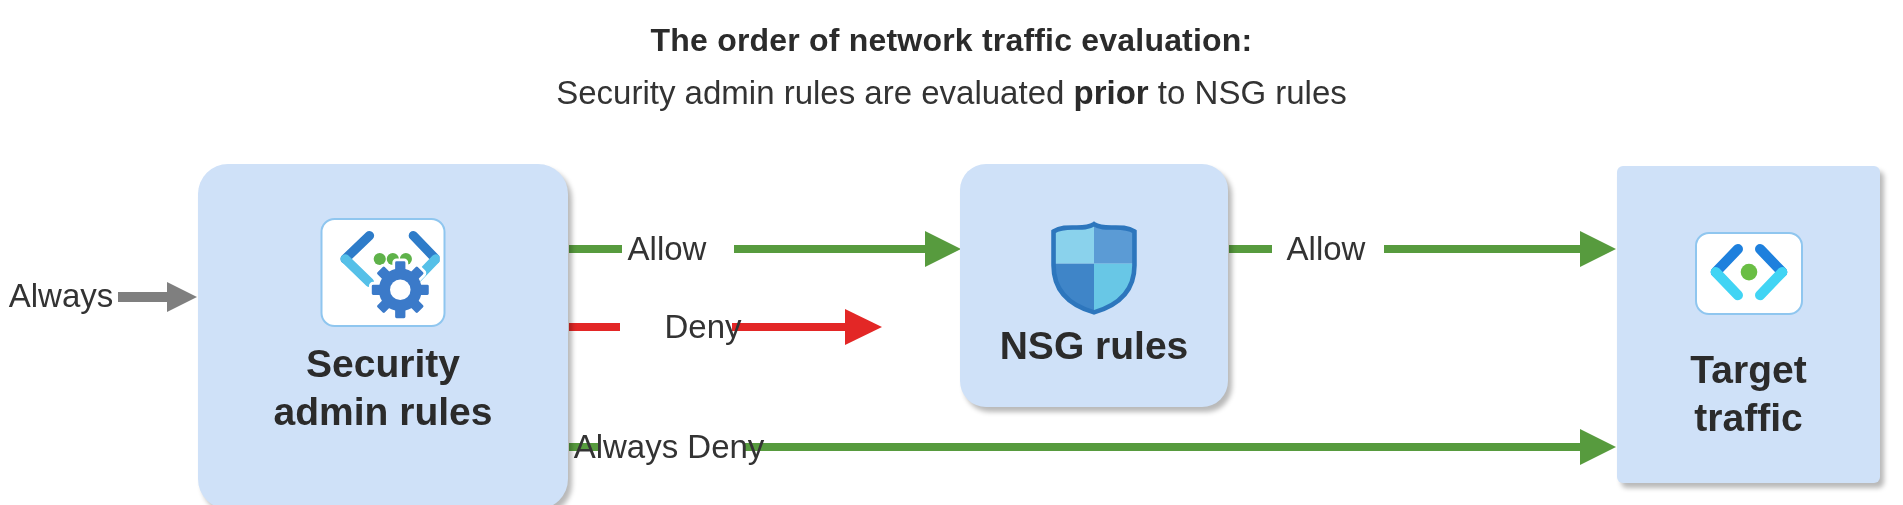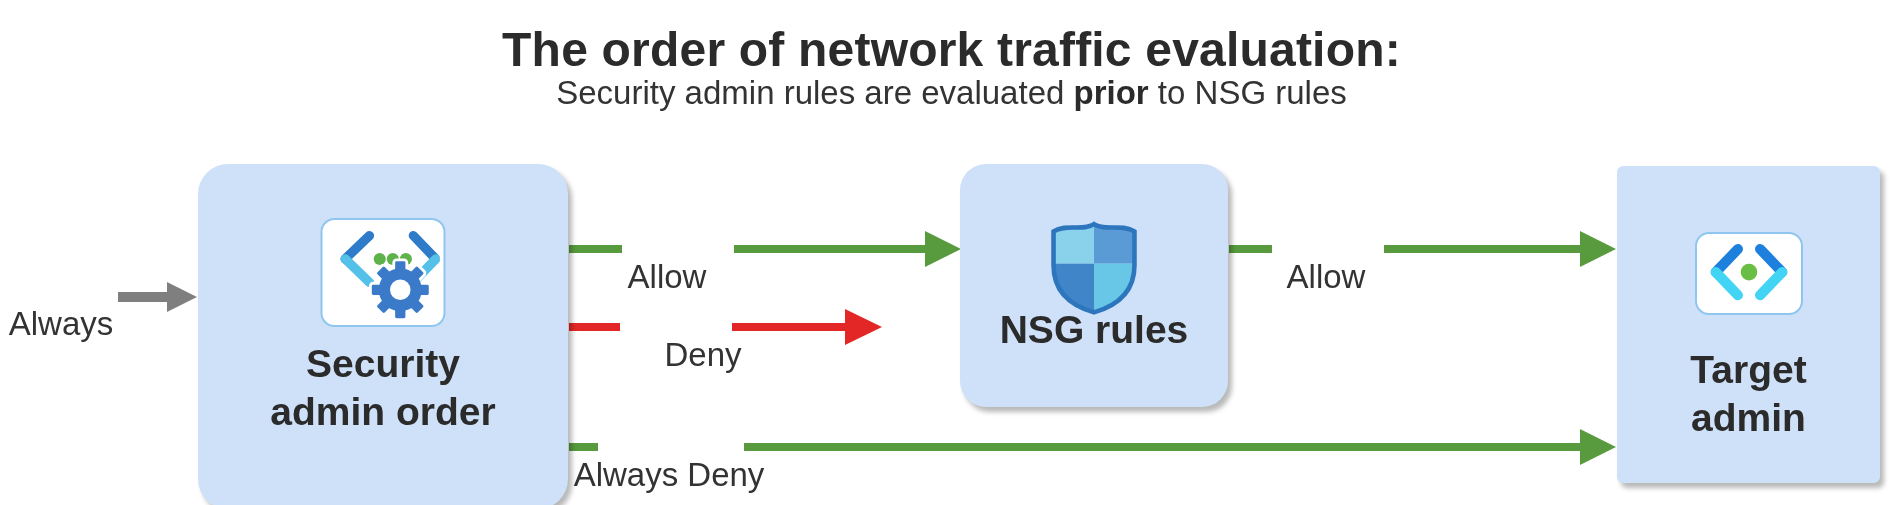--- a/index.html
+++ b/index.html
@@ -6,39 +6,39 @@
   .canvas{
     position:relative;
     width:1903px;height:505px;
     background:#fff;
     overflow:hidden;
     font-family:"Liberation Sans", sans-serif;
     color:var(--text-dark,#2b2b2b);
   }
   .title{
     position:absolute;left:0;top:22px;width:100%;
-    text-align:center;font-size:48px;font-weight:bold;
+    text-align:center;font-size:32px;font-weight:bold;
     color:var(--text-dark,#2b2b2b);letter-spacing:.2px;
   }
   .subtitle{
     position:absolute;left:0;top:74px;width:100%;
     text-align:center;font-size:33px;font-weight:normal;
     color:#333;
   }
   .subtitle b{font-weight:bold;color:#2b2b2b;}
   .arrows{position:absolute;left:0;top:0;}
   .st-green{stroke:var(--allow-green,#579b3e);stroke-width:8;}
   .f-green{fill:var(--allow-green,#579b3e);}
   .st-red{stroke:var(--deny-red,#e32726);stroke-width:8;}
   .f-red{fill:var(--deny-red,#e32726);}
   .st-gray{stroke:var(--traffic-gray,#7f7f7f);stroke-width:10;}
   .f-gray{fill:var(--traffic-gray,#7f7f7f);}
   .lbl{
     position:absolute;transform:translate(-50%,-50%);
-    font-size:33px;color:#333;white-space:nowrap;line-height:1;margin-top:28px;
+    font-size:33px;color:#333;white-space:nowrap;line-height:1;
   }
   .node{
     position:absolute;
     background:var(--node-fill,#cfe1f8);
     box-shadow:4px 5px 5px rgba(0,0,0,0.28);
   }
   .node-admin{left:198px;top:164px;width:370px;height:345px;border-radius:30px;}
   .node-nsg{left:960px;top:164px;width:268px;height:243px;border-radius:26px;}
   .node-target{left:1617px;top:166px;width:263px;height:317px;border-radius:6px;}
   .icon-card{
@@ -47,21 +47,21 @@
     display:flex;align-items:center;justify-content:center;
   }
   .icon-card.admin{top:54px;width:121px;height:105px;}
   .icon-card.target{top:66px;width:104px;height:79px;}
   .shield-wrap{position:absolute;left:50%;transform:translateX(-50%);top:50px;line-height:0;}
   .node-label{
     position:absolute;left:0;right:0;text-align:center;
     font-size:39px;font-weight:bold;color:#2b2b2b;line-height:1.22;
   }
   .node-admin .node-label{top:176px;}
-  .node-nsg .node-label{top:142px;}
+  .node-nsg .node-label{top:158px;}
   .node-target .node-label{top:180px;}
 </style>
 </head>
 <body>
 
 <div class="canvas">
 
   <div class="title">The order of network traffic evaluation:</div>
   <div class="subtitle"><span>Security admin rules are evaluated </span><b>prior</b><span> to NSG rules</span></div>
 
@@ -123,21 +123,21 @@
             <rect x="-7" y="-32" width="14" height="15" rx="3" transform="rotate(270)"></rect>
             <rect x="-7" y="-32" width="14" height="15" rx="3" transform="rotate(315)"></rect>
           </g>
           <circle r="23" fill="#3b7ac9"></circle>
           <circle r="11" fill="#ffffff"></circle>
         </g>
       </svg>
     </div>
     <div class="node-label">
       <span>Security</span><br>
-      <span>admin order</span>
+      <span>admin rules</span>
     </div>
   </div>
 
   <div class="node node-nsg">
     <div class="shield-wrap">
       <svg width="96" height="103" viewBox="0 0 104 112">
         <defs>
           <clipPath id="shieldClip">
             <path d="M8,19 C22,10 40,19 52,11 C64,19 82,10 96,19 L96,56 C96,86 76,100 52,107 C28,100 8,86 8,56 Z"></path>
           </clipPath>
@@ -159,17 +159,17 @@
       <svg width="96" height="73" viewBox="0 0 104 79">
         <line x1="40" y1="13" x2="16" y2="38" stroke="#1e80dd" stroke-width="11" stroke-linecap="round"></line>
         <line x1="16" y1="38" x2="40" y2="63" stroke="#41d4f4" stroke-width="11" stroke-linecap="round"></line>
         <circle cx="52" cy="38" r="9" fill="#6abe44"></circle>
         <line x1="64" y1="13" x2="88" y2="38" stroke="#1e80dd" stroke-width="11" stroke-linecap="round"></line>
         <line x1="88" y1="38" x2="64" y2="63" stroke="#41d4f4" stroke-width="11" stroke-linecap="round"></line>
       </svg>
     </div>
     <div class="node-label">
       <span>Target</span><br>
-      <span>admin</span>
+      <span>traffic</span>
     </div>
   </div>
 
 </div>
 
 </body></html>

